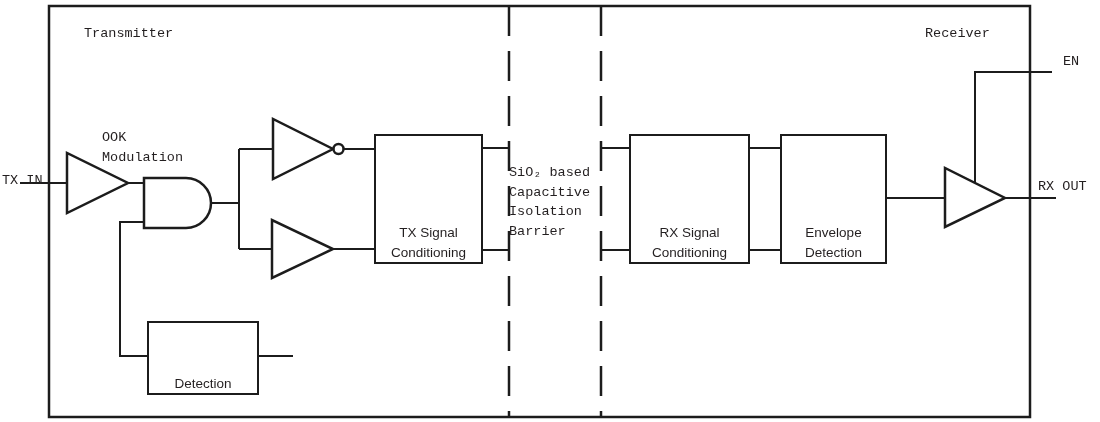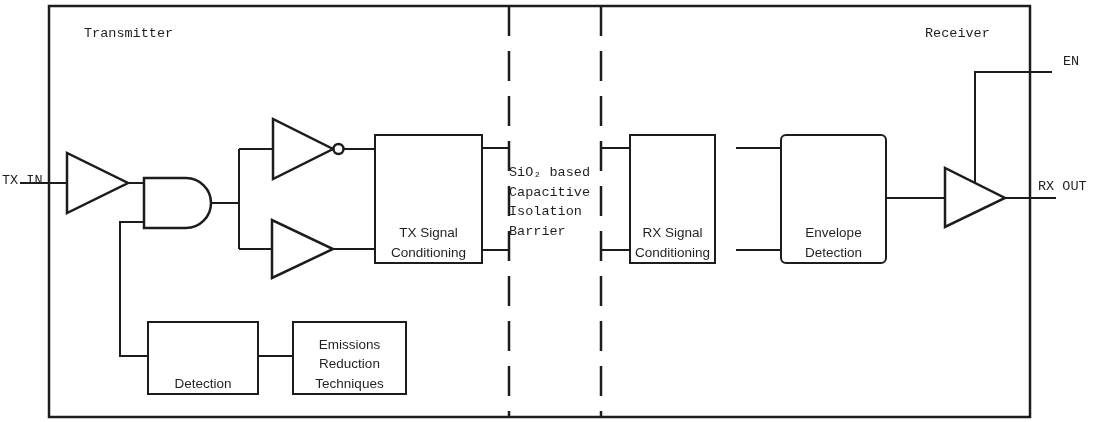--- a/index.html
+++ b/index.html
@@ -99,43 +99,40 @@
     <path class="wire" d="M258,356 H293"></path>
   </svg>
 
   <div class="float-label" style="left:84px; top:24px;">Transmitter</div>
   <div class="float-label center" style="left:925px; top:24px; width:68px;">Receiver</div>
 
   <div class="float-label" style="left:2px; top:171px;">TX IN</div>
   <div class="float-label" style="left:1063px; top:52px;">EN</div>
   <div class="float-label" style="left:1038px; top:177px;">RX OUT</div>
 
+  <div class="float-label center" style="left:102px; top:128px; width:100px;">OOK
+Modulation</div>
   <div class="float-label center" style="left:509px; top:163px; width:92px;">SiO₂ based
 Capacitive
 Isolation
 Barrier</div>
 
   <div class="block" style="left:374px; top:134px; width:109px; height:130px;">
     <span class="block-label">TX Signal
 Conditioning</span>
   </div>
 
-  <div class="block" style="left:629px; top:134px; width:87px; height:130px;">
+  <div class="block" style="left:629px; top:134px; width:121px; height:130px;">
     <span class="block-label">RX Signal
 Conditioning</span>
   </div>
 
-  <div class="block" style="left:780px; top:134px; width:107px; height:130px;border-radius:6px;">
+  <div class="block" style="left:780px; top:134px; width:107px; height:130px;">
     <span class="block-label">Envelope
 Detection</span>
   </div>
 
   <div class="block" style="left:147px; top:321px; width:112px; height:74px;">
     <span class="block-label">Detection</span>
   </div>
 
-  <div class="block" style="left:292px; top:321px; width:115px; height:74px;">
-    <span class="block-label">Emissions
-Reduction
-Techniques</span>
-  </div>
 
 </div>
 
 </body></html>

